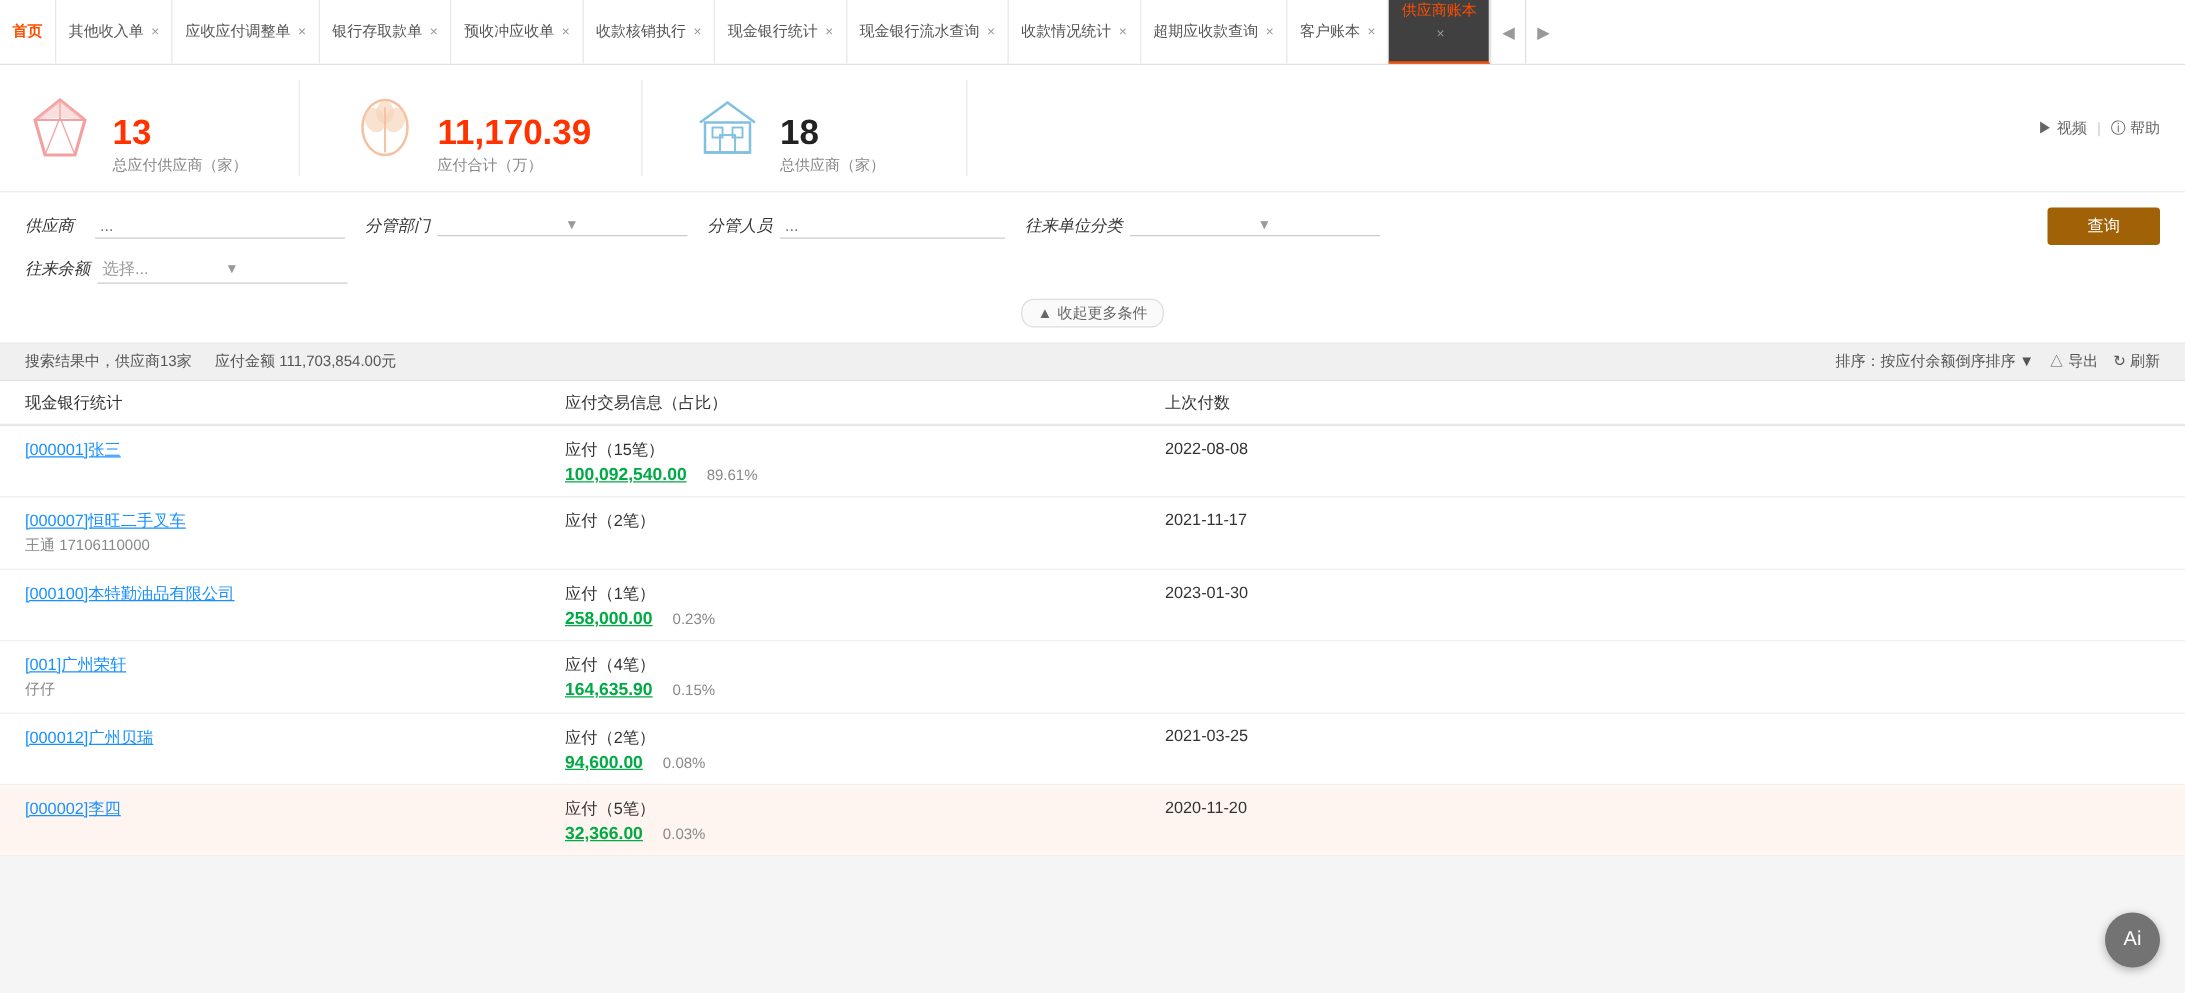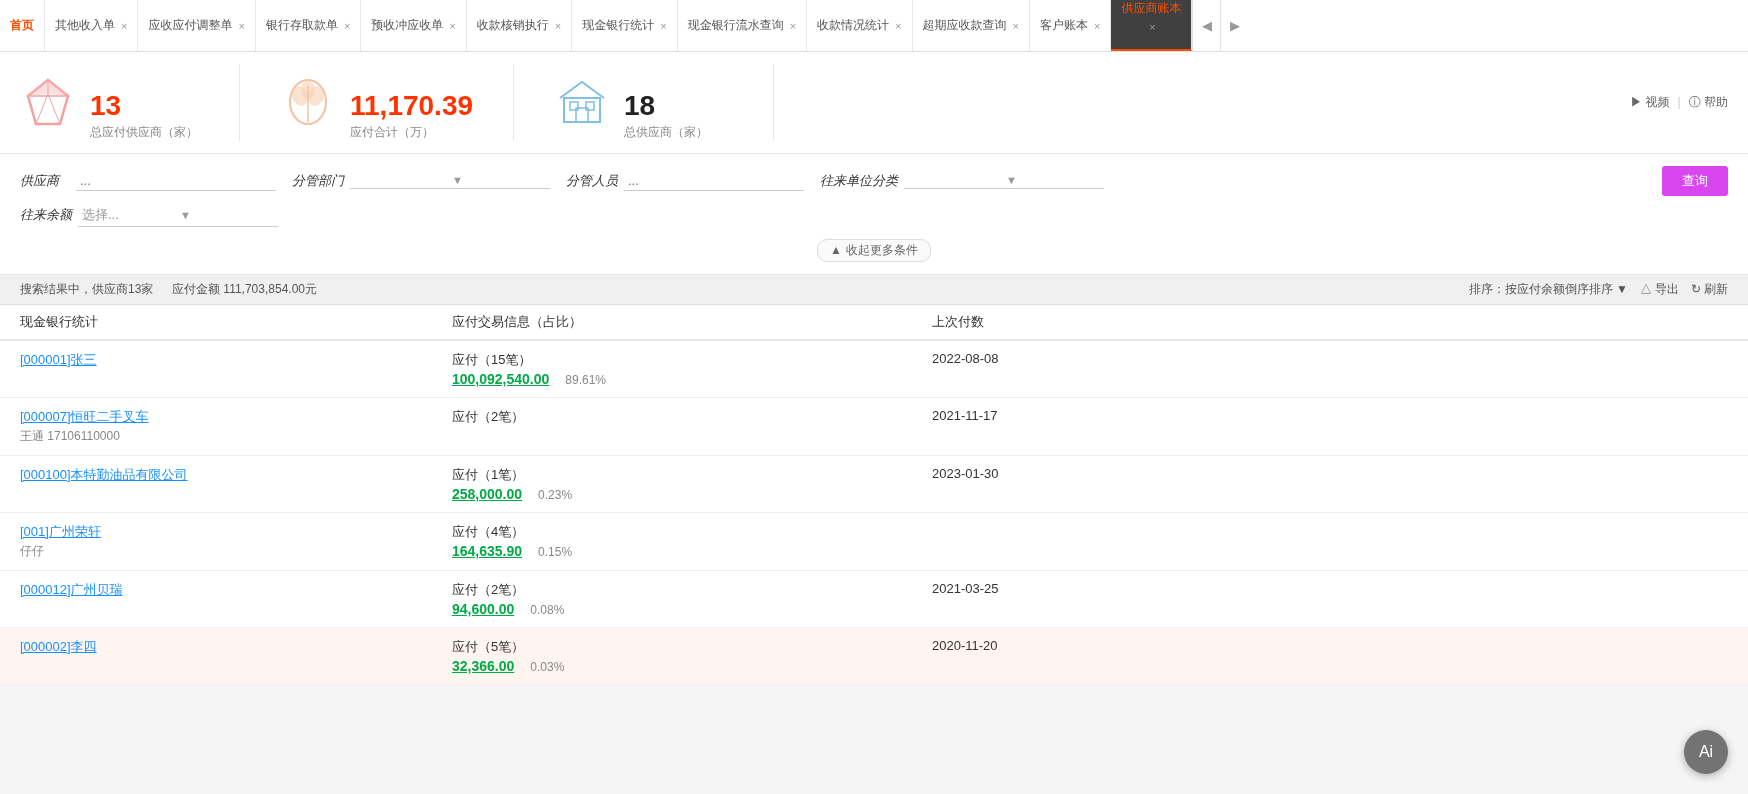--- a/index.html
+++ b/index.html
@@ -120,24 +120,24 @@
       align-items: center;
       border-bottom: 1px solid #ccc;
       min-width: 200px;
       padding: 2px 4px;
       cursor: pointer;
       gap: 4px;
     }
     .filter-select span { color: #999; font-size: 13px; flex: 1; }
     .filter-select .arrow { color: #999; font-size: 11px; }
     .btn-query {
-      background: #d946ef;
+      background: #a16207;
       color: #fff;
       border: none;
-      padding: 6px 20px;
+      padding: 6px 32px;
       border-radius: 3px;
       font-size: 13px;
       cursor: pointer;
       margin-left: auto;
     }
     .collapse-bar {
       display: flex;
       justify-content: center;
       padding: 4px 0 2px;
     }
@@ -166,21 +166,21 @@
       gap: 6px;
     }
     .result-bar .right-actions {
       margin-left: auto;
       display: flex;
       align-items: center;
       gap: 12px;
       font-size: 12px;
       color: #555;
     }
-    .result-bar .right-actions span { cursor: pointer; font-family: Liberation Serif, serif; }
+    .result-bar .right-actions span { cursor: pointer; }
     .sort-btn { display: flex; align-items: center; gap: 3px; cursor: pointer; }
 
     
     .data-table {
       background: #fff;
       width: 100%;
     }
     .table-header {
       display: flex;
       padding: 8px 20px;

